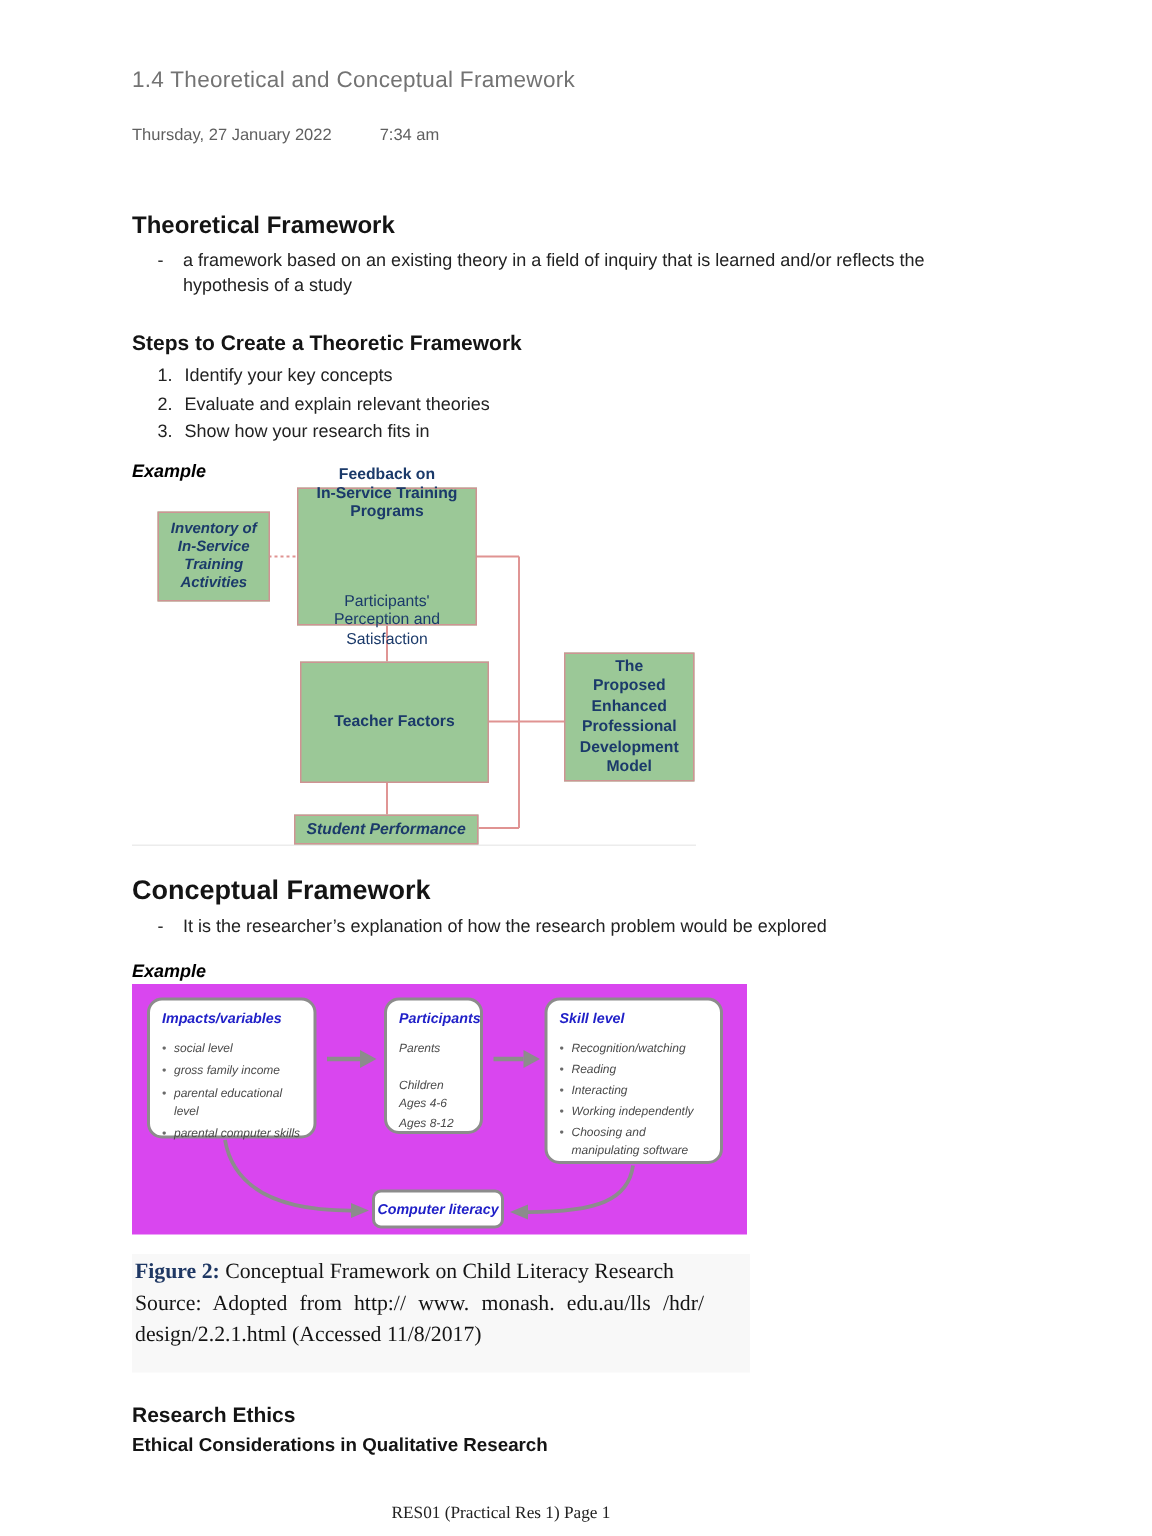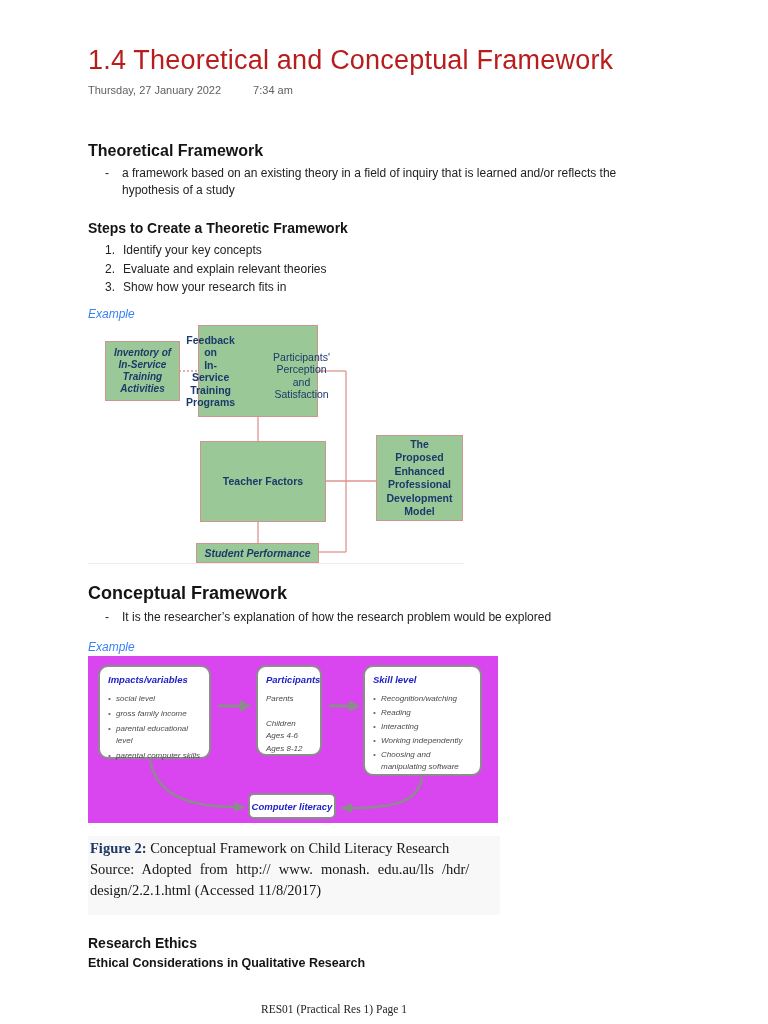--- a/index.html
+++ b/index.html
@@ -2,42 +2,42 @@
 <html><head>
 <meta charset="utf-8">
 <style>
   html,body{margin:0;padding:0;}
   body{
     width:768px;height:1024px;position:relative;background:#ffffff;
     font-family:"Liberation Sans",sans-serif;color:#222;overflow:hidden;
   }
   .abs{position:absolute;}
   
-  .page-title{left:88px;top:45px;font-size:27px;font-weight:400;color:#b91c1c;letter-spacing:.2px;}
+  .page-title{left:88px;top:45px;font-size:15px;font-weight:400;color:#737373;letter-spacing:.2px;}
   .date-line{left:88px;top:84px;font-size:11px;color:#5f5f5f;}
   .date-line .time{margin-left:32px;}
   
   .h-theo{left:88px;top:142px;font-size:16px;font-weight:700;color:#141414;}
   .bullet-row{display:flex;font-size:12px;line-height:17px;color:#222;}
   .bullet-row .dash{width:17px;flex:0 0 17px;}
   .b1{left:105px;top:165px;width:512px;}
   .h-steps{left:88px;top:220px;font-size:14px;font-weight:700;color:#141414;}
   .steps{left:105px;top:241px;font-size:12px;line-height:18.5px;color:#222;}
   .steps .row{display:flex;}
   .steps .num{width:18px;flex:0 0 18px;}
-  .example{font-size:12px;font-weight:400;font-style:italic;color:#3b82f6;}
+  .example{font-size:12px;font-weight:700;font-style:italic;color:#000000;}
   .ex1{left:88px;top:307px;}
   .ex2{left:88px;top:640px;}
   .h-conc{left:88px;top:583px;font-size:18px;font-weight:700;color:#141414;}
   .b2{left:105px;top:609px;width:560px;font-size:12px;}
   
   .diag1{left:88px;top:322px;width:376px;height:241px;border-bottom:1px solid #ececec;}
   .gbox{
     position:absolute;background:#9bc897;border:1px solid #cf9393;
-    color:#1b3a6a;display:flex;flex-direction:row;align-items:center;justify-content:center;
+    color:#1b3a6a;display:flex;flex-direction:column;align-items:center;justify-content:center;
     text-align:center;white-space:pre-line;box-sizing:border-box;gap:38px;
   }
   .gb-inventory{left:17px;top:19px;width:75px;height:60px;font-size:10px;font-weight:700;font-style:italic;line-height:12px;}
   .gb-feedback{left:110px;top:3px;width:120px;height:92px;font-size:10.5px;line-height:12.5px;}
   .gb-feedback .t{font-weight:700;}
   .gb-feedback .s{margin-top:9px;}
   .gb-teacher{left:112px;top:119px;width:126px;height:81px;font-size:10.5px;line-height:12.5px;}
   .gb-teacher .t{font-weight:700;}
   .gb-teacher .s{margin-top:8px;font-style:italic;font-size:10px;line-height:12px;}
   .gb-proposed{left:288px;top:113px;width:87px;height:86px;font-size:10.5px;font-weight:700;line-height:13.5px;}

